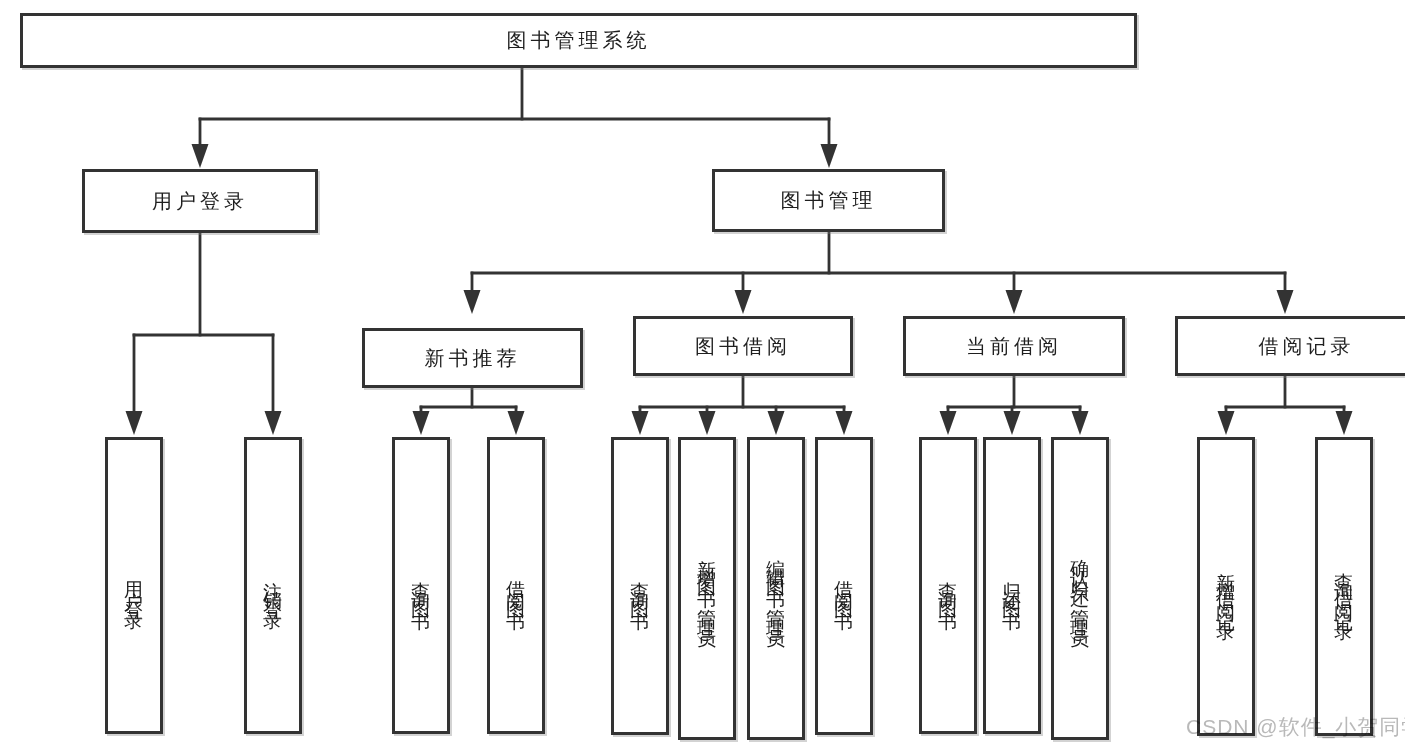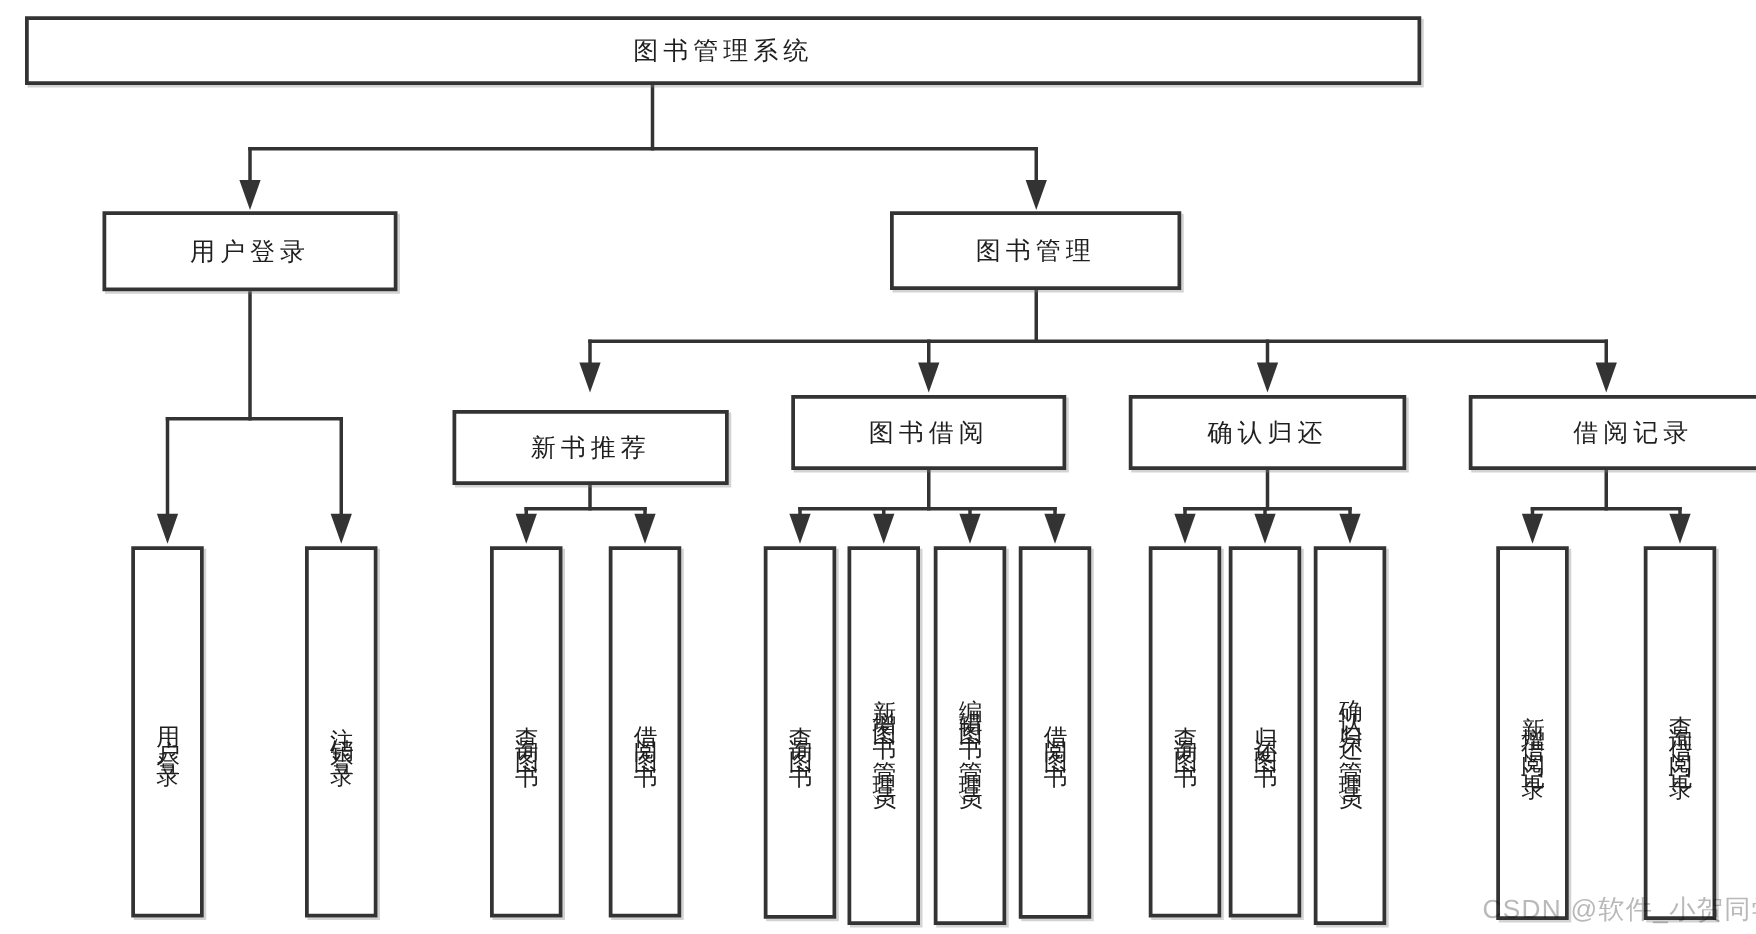--- a/index.html
+++ b/index.html
@@ -149,21 +149,21 @@
     <span class="hlbl">图书管理</span>
   </div>
 
   <div class="box" style="left:362px; top:328px; width:221px; height:60px;">
     <span class="hlbl">新书推荐</span>
   </div>
   <div class="box" style="left:633px; top:316px; width:220px; height:60px;">
     <span class="hlbl">图书借阅</span>
   </div>
   <div class="box" style="left:903px; top:316px; width:222px; height:60px;">
-    <span class="hlbl">确认归还</span>
+    <span class="hlbl">当前借阅</span>
   </div>
   <div class="box" style="left:1175px; top:316px; width:263px; height:60px;">
     <span class="hlbl">借阅记录</span>
   </div>
 
   <div class="box" style="left:105px; top:437px; width:58px; height:297px;">
     <span class="vlbl">用户登录</span>
   </div>
   <div class="box" style="left:244px; top:437px; width:58px; height:297px;">
     <span class="vlbl">注销登录</span>

